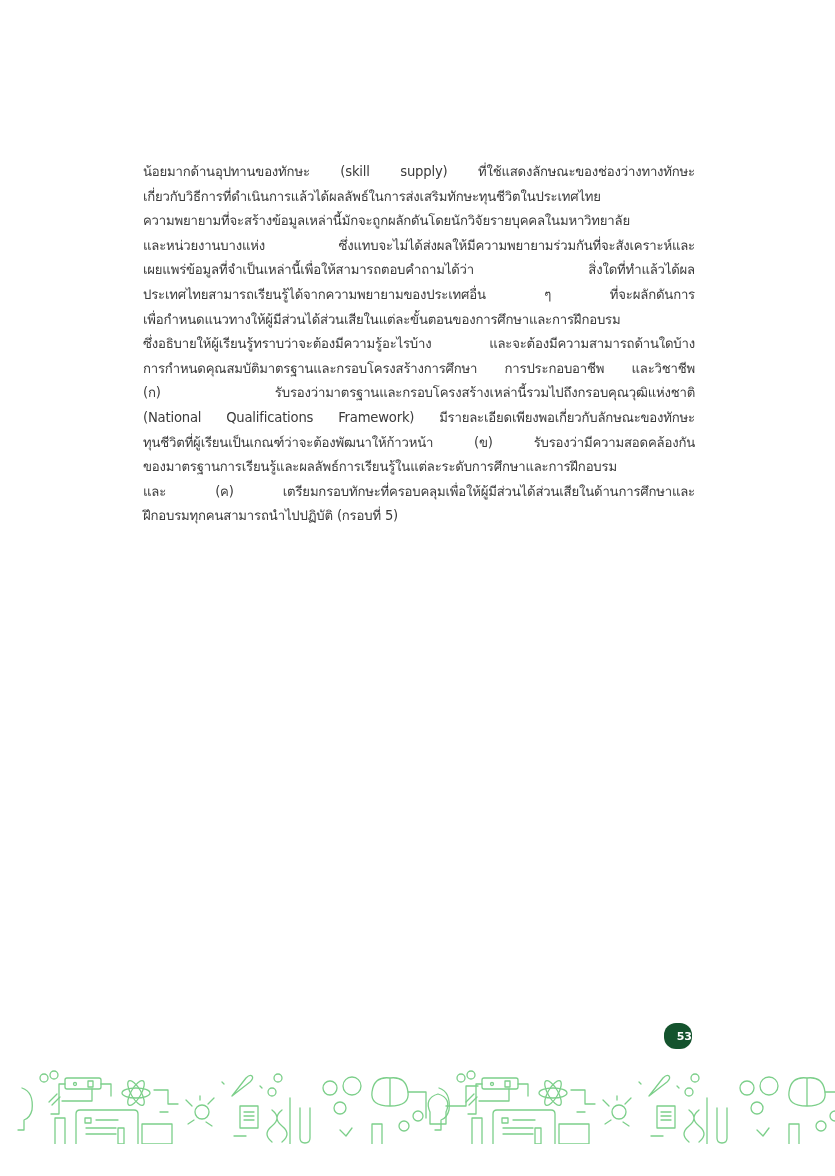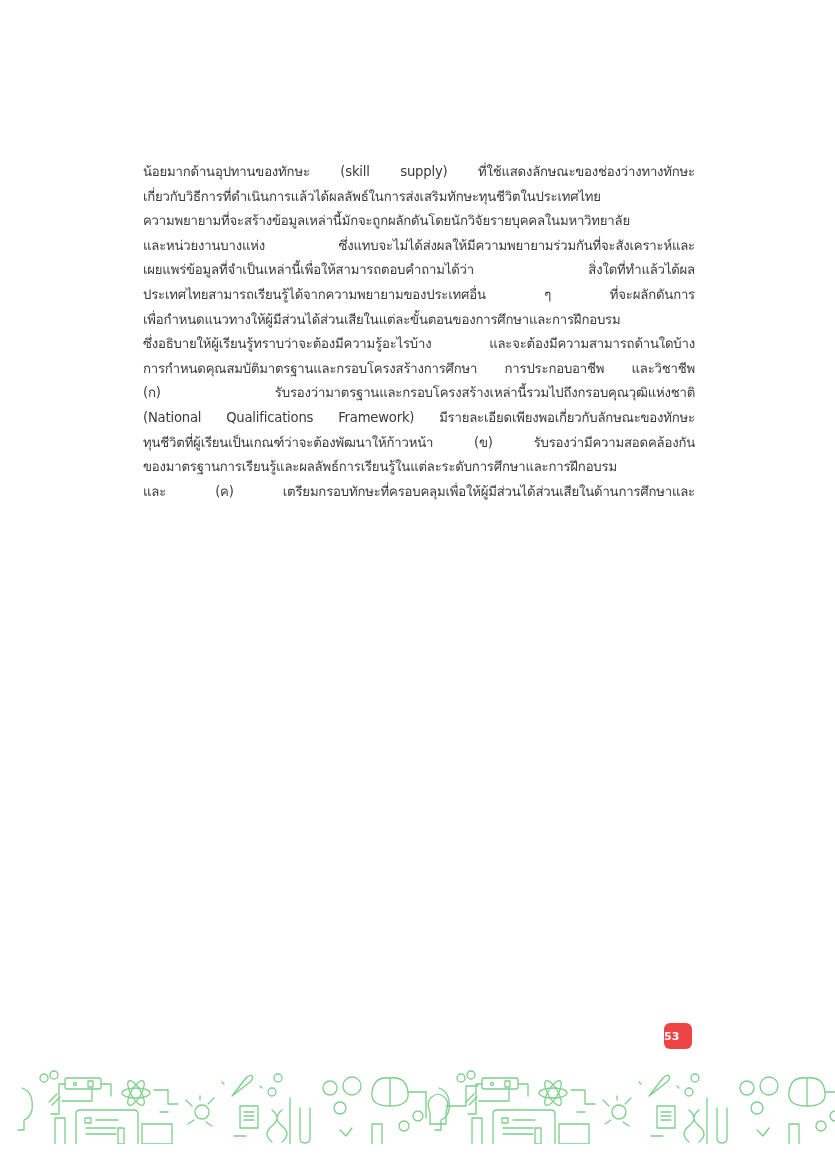--- a/index.html
+++ b/index.html
@@ -6,22 +6,22 @@
   body { width: 835px; height: 1176px; position: relative; overflow: hidden;
          font-family: "DejaVu Sans", "Liberation Sans", sans-serif; color: #3a3a3a; }
   .page { position: absolute; inset: 0; background: #fff; }
   .body-text { position: absolute; left: 143px; top: 136px; width: 552px;
                font-size: 13.2px; line-height: 24.6px; letter-spacing: -0.2px; margin-top: 24px; }
   .line { display: block; white-space: nowrap; text-align: justify; text-align-last: justify;
           height: 24.6px; overflow: visible; }
   .line.last { text-align-last: left; }
   .bold { font-weight: bold; color: #2e2e2e; }
   .page-badge { position: absolute; left: 664px; top: 1023px; width: 28px; height: 26px;
-                background: #ef4444; border-radius: 6px; color: #fff; font-weight: bold;
-                font-size: 11px; display: flex; align-items: center; justify-content: flex-start;
+                background: #14532d; border-radius: 12px; color: #fff; font-weight: bold;
+                font-size: 11px; display: flex; align-items: center; justify-content: flex-end;
                 font-family: "DejaVu Sans", sans-serif; }
   .deco-band { position: absolute; left: 0; top: 1058px; width: 835px; height: 86px; }
   .deco-band svg { width: 100%; height: 100%; }
   .deco-band .s { fill: none; stroke: #7ccf8a; stroke-width: 1.3; stroke-linecap: round; stroke-linejoin: round; }
 </style>
 </head>
 <body>
 
 <div class="page">
 
@@ -33,20 +33,21 @@
       <span class="line"><span>เผยแพร่ข้อมูลที่จำเป็นเหล่านี้เพื่อให้สามารถตอบคำถามได้ว่า สิ่งใดที่ทำแล้วได้ผล</span></span>
       <span class="line"><span>ประเทศไทยสามารถเรียนรู้ได้จากความพยายามของประเทศอื่น ๆ ที่จะผลักดันการ</span></span>
       <span class="line"><span>เพื่อกำหนดแนวทางให้ผู้มีส่วนได้ส่วนเสียในแต่ละขั้นตอนของการศึกษาและการฝึกอบรม</span></span>
       <span class="line"><span>ซึ่งอธิบายให้ผู้เรียนรู้ทราบว่าจะต้องมีความรู้อะไรบ้าง และจะต้องมีความสามารถด้านใดบ้าง</span></span>
       <span class="line"><span>การกำหนดคุณสมบัติมาตรฐานและกรอบโครงสร้างการศึกษา การประกอบอาชีพ และวิชาชีพ</span></span>
       <span class="line"><span>(ก) รับรองว่ามาตรฐานและกรอบโครงสร้างเหล่านี้รวมไปถึงกรอบคุณวุฒิแห่งชาติ</span></span>
       <span class="line"><span>(National Qualifications Framework) มีรายละเอียดเพียงพอเกี่ยวกับลักษณะของทักษะ</span></span>
       <span class="line"><span>ทุนชีวิตที่ผู้เรียนเป็นเกณฑ์ว่าจะต้องพัฒนาให้ก้าวหน้า (ข) รับรองว่ามีความสอดคล้องกัน</span></span>
       <span class="line"><span>ของมาตรฐานการเรียนรู้และผลลัพธ์การเรียนรู้ในแต่ละระดับการศึกษาและการฝึกอบรม</span></span>
       <span class="line"><span>และ (ค) เตรียมกรอบทักษะที่ครอบคลุมเพื่อให้ผู้มีส่วนได้ส่วนเสียในด้านการศึกษาและ</span></span>
+      <span class="line last"><span>ฝึกอบรมทุกคนสามารถนำไปปฏิบัติ (กรอบที่ 5)</span></span>
     </div>
 
   <div class="page-badge">
     <span>53</span>
   </div>
 
   <div class="deco-band">
     <svg viewBox="0 0 835 86" preserveAspectRatio="none">
 
       <g id="tile">

